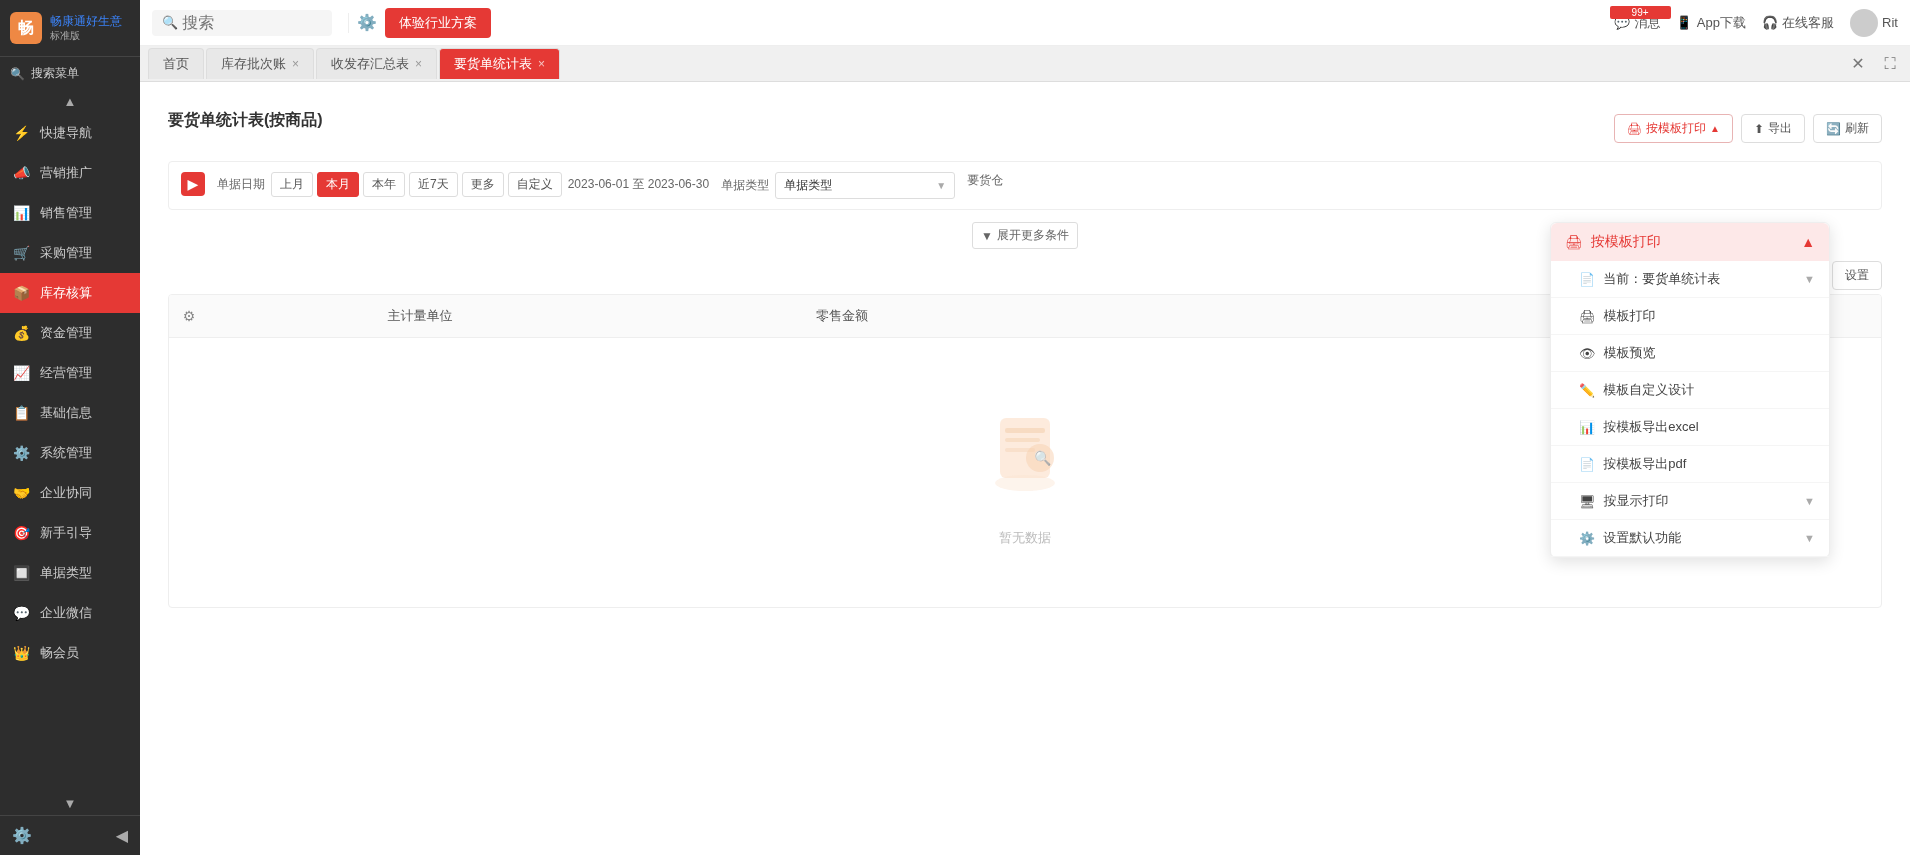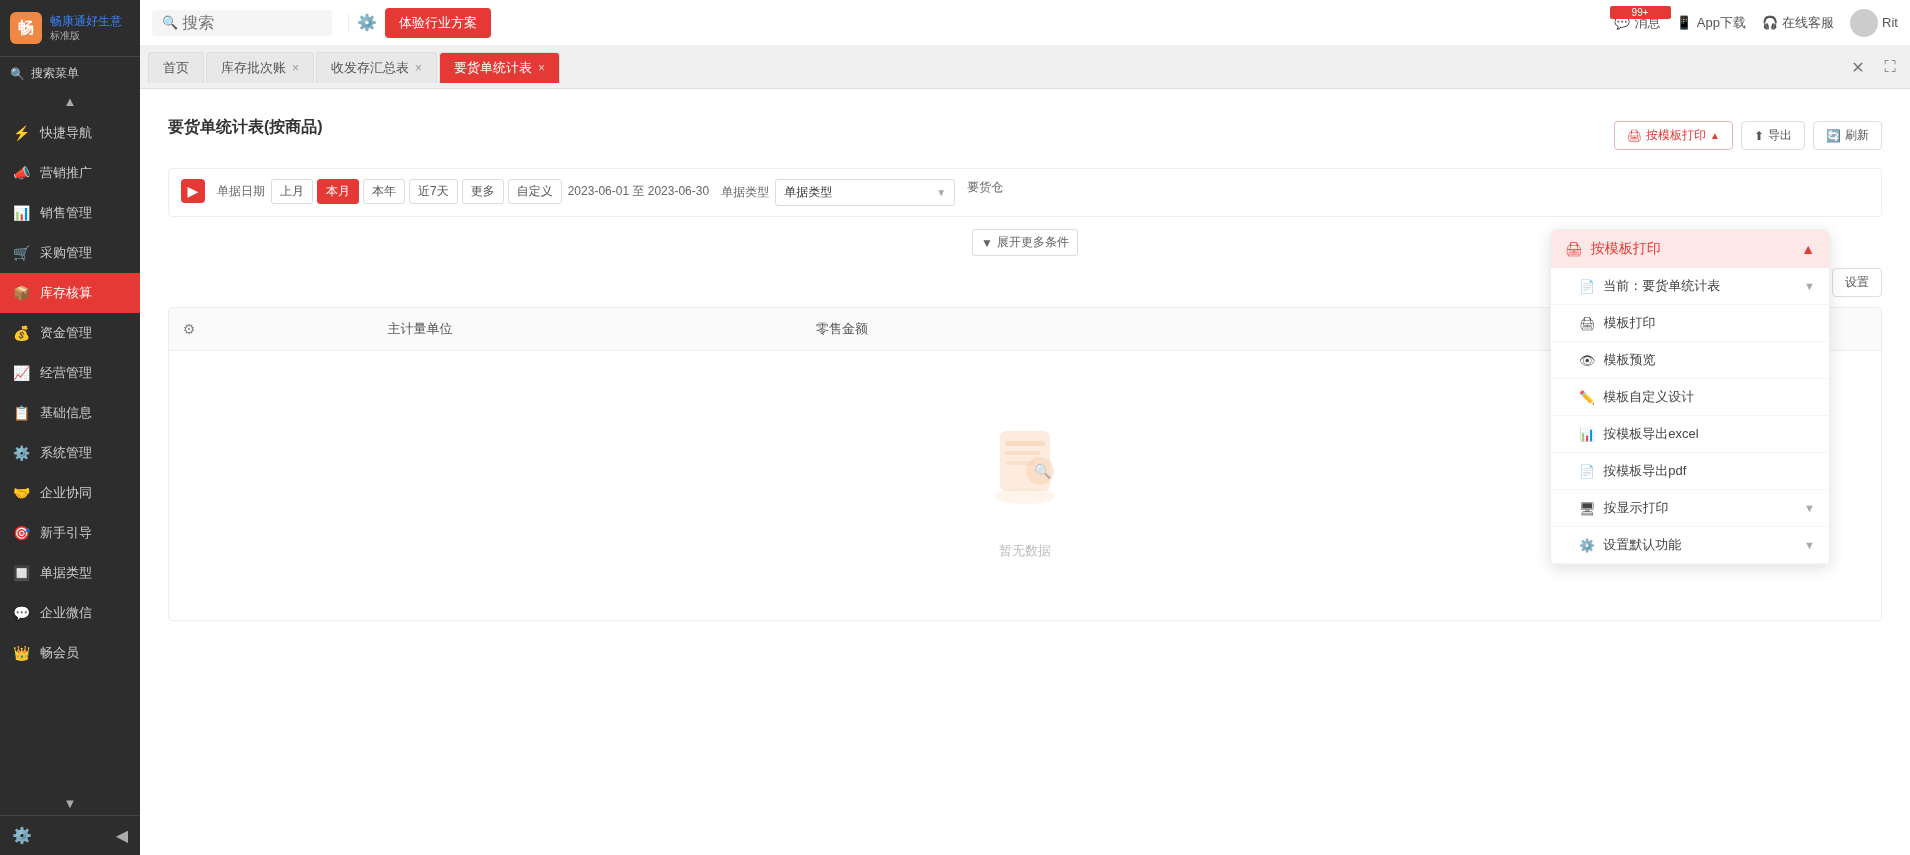--- a/index.html
+++ b/index.html
@@ -82,21 +82,21 @@
     .badge {
       background: #e53935; color: #fff;
       border-radius: 2px; font-size: 10px;
       padding: 1px 22px; position: absolute;
       top: -8px; right: -10px;
     }
     .avatar { width: 28px; height: 28px; border-radius: 50%; background: #ccc; }
 
     
     .tabs-bar {
-      height: 43px;
+      height: 36px;
       background: #f0f0f0;
       display: flex; align-items: center;
       padding: 4px 8px;
       border-bottom: 1px solid #ddd;
       flex-shrink: 0;
       position: relative;
     }
     .tab {
       display: flex; align-items: center;
       padding: 6px 14px; margin-right: 2px;
@@ -416,21 +416,21 @@
       </div>
     </div>
 
     <div style="display:flex; justify-content:center; margin-bottom:12px;">
       <div class="expand-more-btn">
         <span>▼</span>
         <span>展开更多条件</span>
       </div>
     </div>
 
-    <div style="display:flex; justify-content:flex-end; gap:24px; margin-bottom:10px;">
+    <div style="display:flex; justify-content:flex-end; gap:24px; margin-bottom:4px;">
       <button class="action-btn">•••</button>
       <button class="action-btn action-btn-primary">查询</button>
       <button class="action-btn action-btn-setting">设置</button>
     </div>
 
     <div class="table-container">
       <div class="table-header">
         <div class="th" style="flex:0 0 40px;">
           <span class="table-gear">⚙</span>
         </div>

